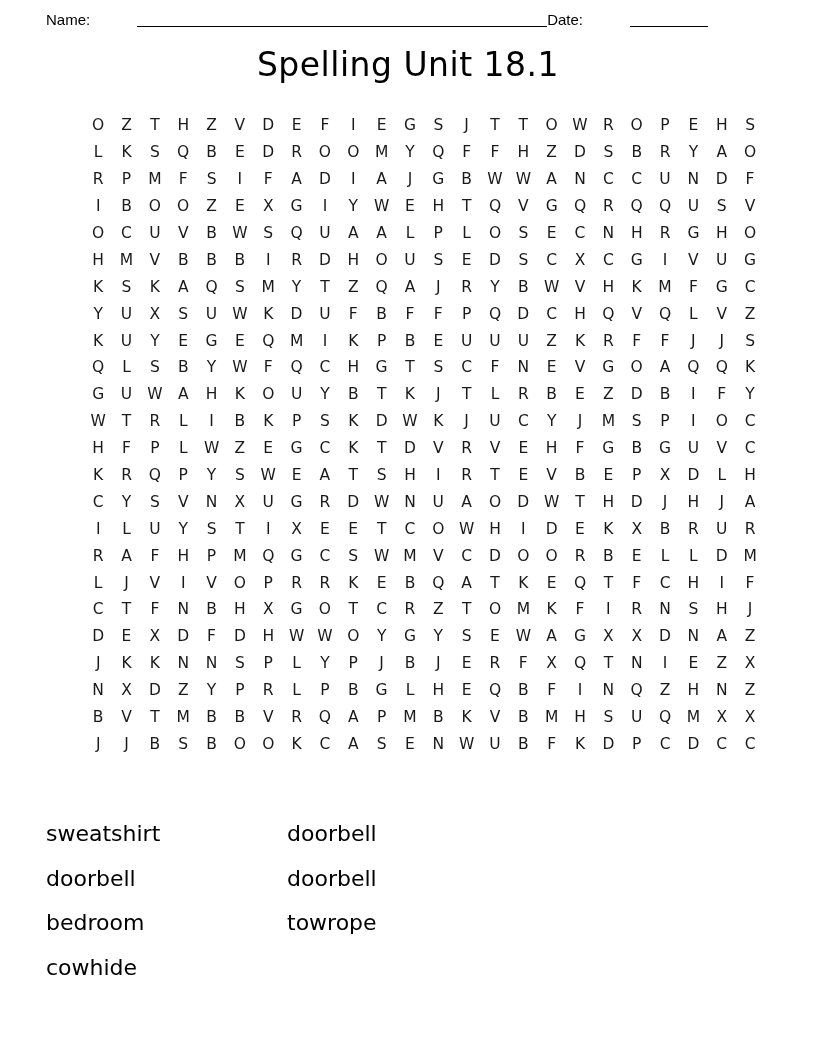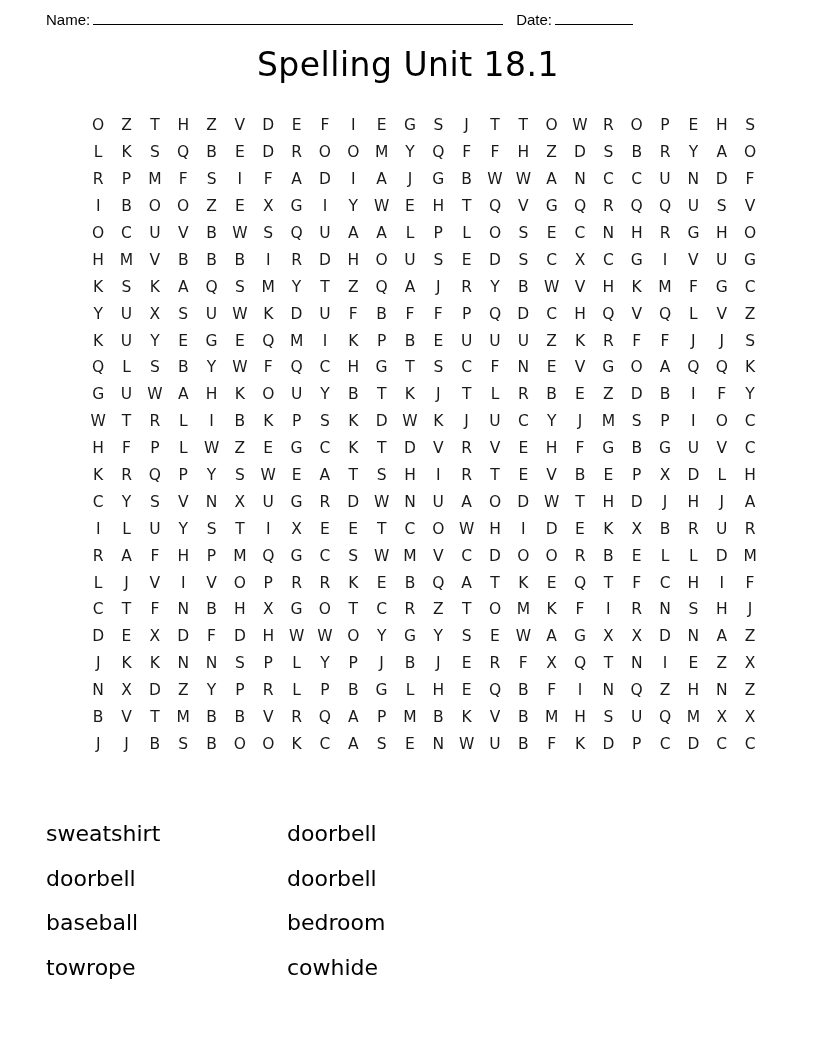--- a/index.html
+++ b/index.html
@@ -23,36 +23,37 @@
     left: 0;
     width: 816px;
     height: 26px;
     display: flex;
     align-items: flex-end;
     padding: 0 46px 0 46px;
     box-sizing: border-box;
   }
   .field {
     display: flex;
-    align-items: flex-start;
+    align-items: center;
     font-family: "Liberation Sans", sans-serif;
     font-size: 15px;
     line-height: 17px;
+    gap: 44px;
   }
   .field-label {
     white-space: nowrap;
     padding-right: 3px;
   }
   .field-rule {
     display: inline-block;
     border-bottom: 1px solid #000;
     height: 13px;
   }
   .name-field .field-rule { width: 410px; }
-  .date-field { margin-left: 13px; }
+  .date-field { }
   .date-field .field-rule { width: 78px; }
 
   
   .puzzle-title {
     position: absolute;
     top: 34px;
     left: 0;
     width: 816px;
     text-align: center;
     font-family: "DejaVu Sans", sans-serif;
@@ -745,19 +746,18 @@
       <span class="grid-cell">C</span>
       <span class="grid-cell">C</span>
     </div>
   </div>
 
 <div class="word-list">
     <div class="word-item">sweatshirt</div>
     <div class="word-item">doorbell</div>
     <div class="word-item">doorbell</div>
     <div class="word-item">doorbell</div>
-    <div class="word-item">baseball</div>
     <div class="word-item">bedroom</div>
     <div class="word-item">towrope</div>
     <div class="word-item">cowhide</div>
     <div class="word-item empty"></div>
     <div class="word-item empty"></div>
   </div>
 
 </body></html>

